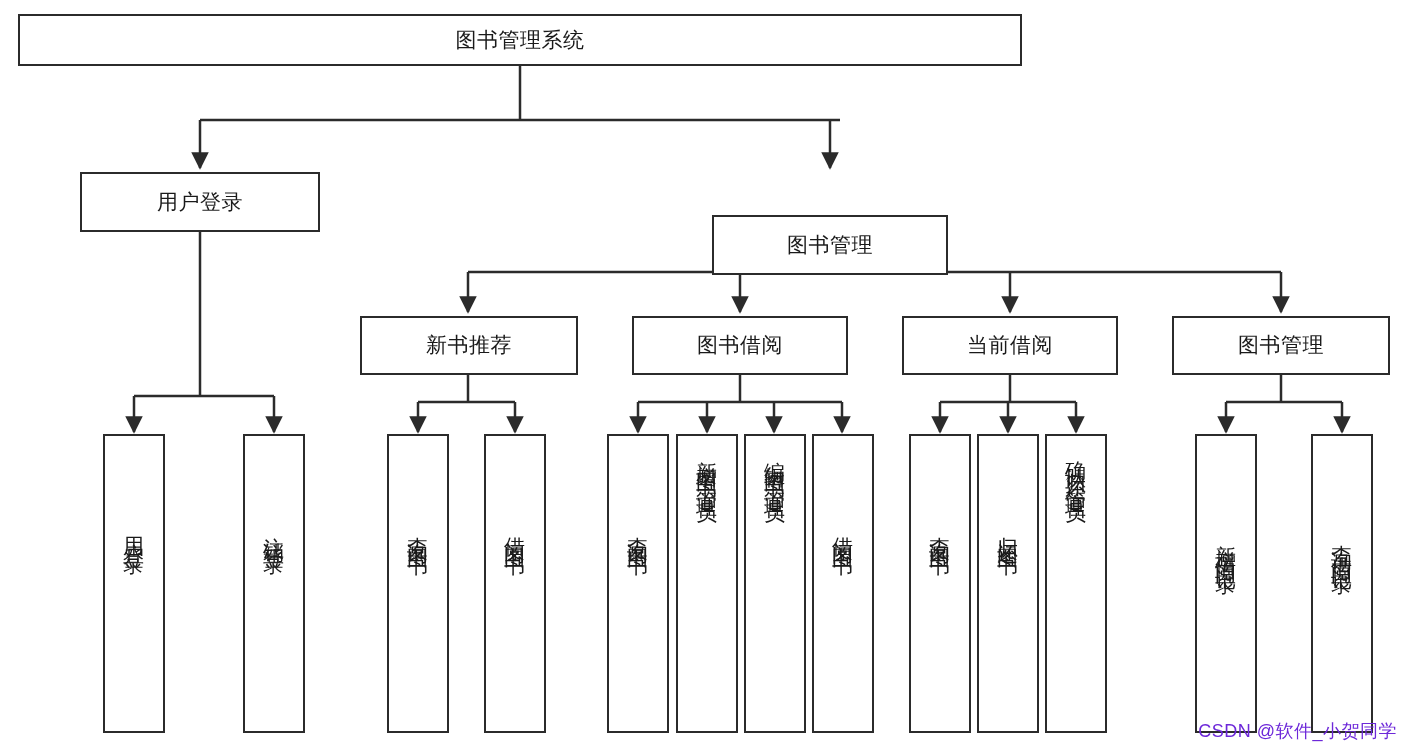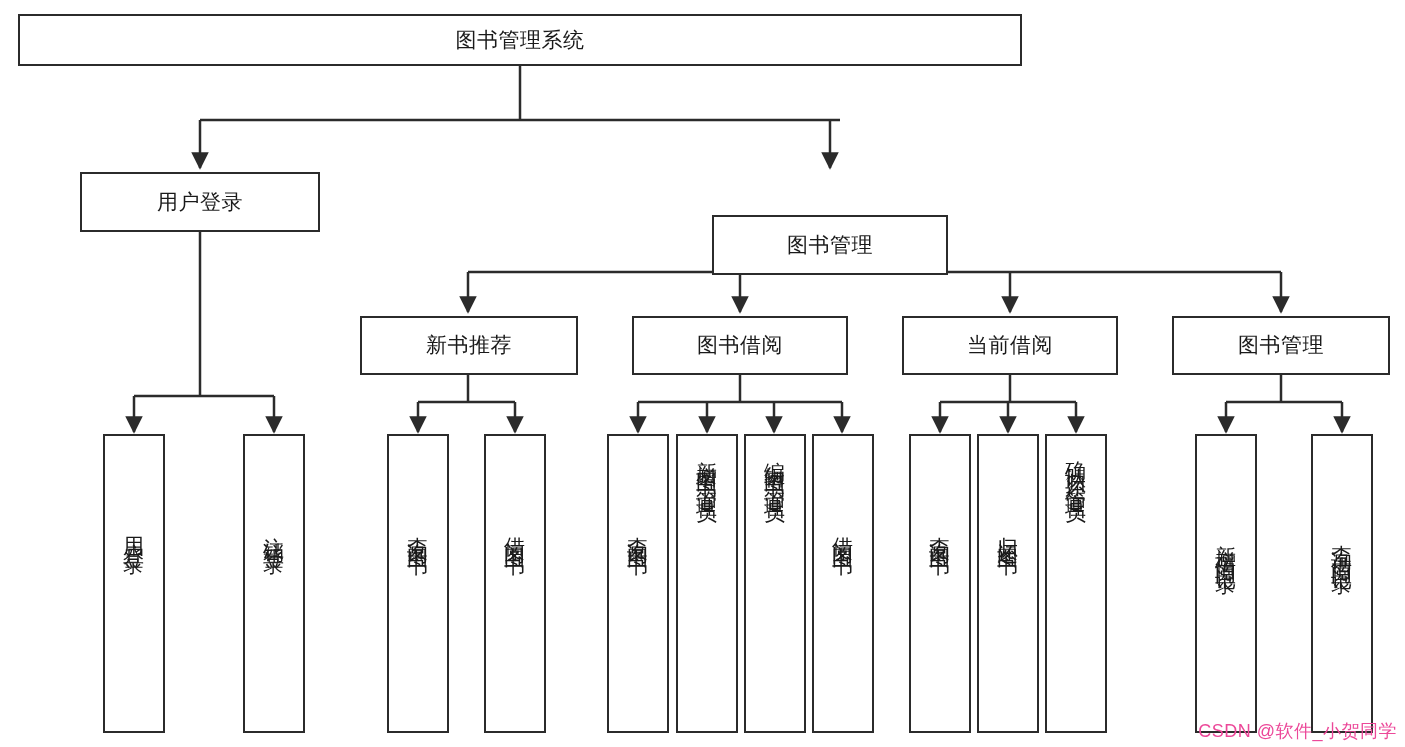--- a/index.html
+++ b/index.html
@@ -67,21 +67,21 @@
     padding-top: 92px;
   }
   .node.vert.pad-top {
     padding-top: 8px;
   }
   .watermark {
     position: absolute;
     right: 8px;
     bottom: 4px;
     font-size: 18px;
-    color: #ec4899;
+    color: #6d28d9;
     letter-spacing: 0.5px;
     white-space: nowrap;
     user-select: none;
   }
 </style>
 </head>
 <body>
 
 <div id="canvas">
 

